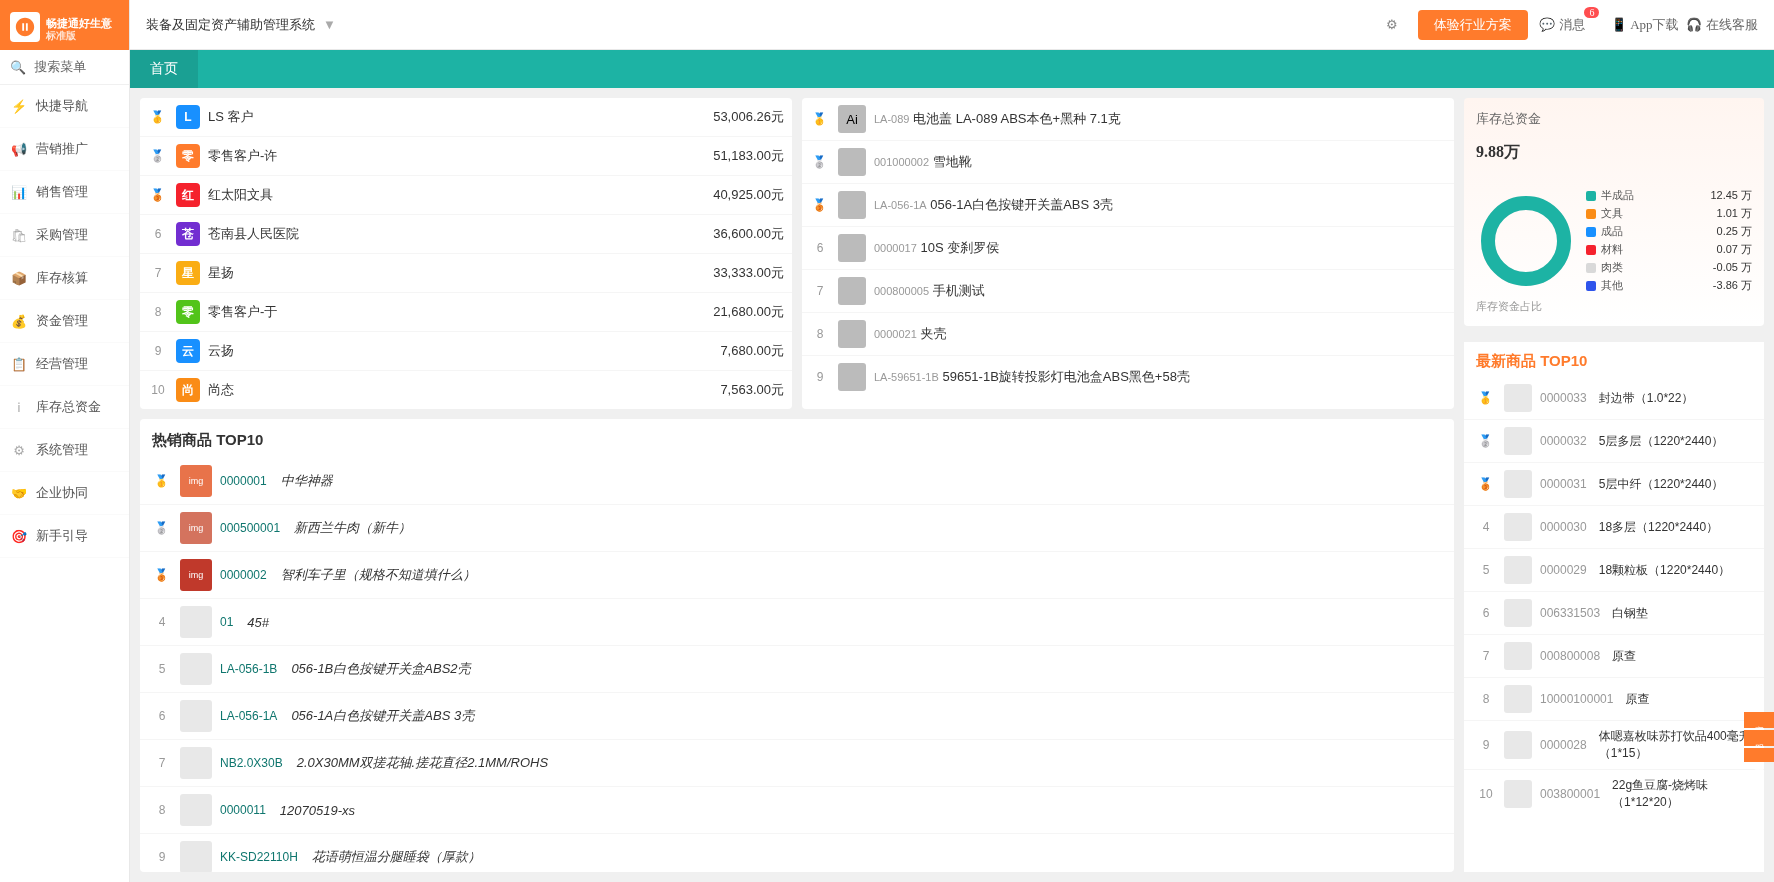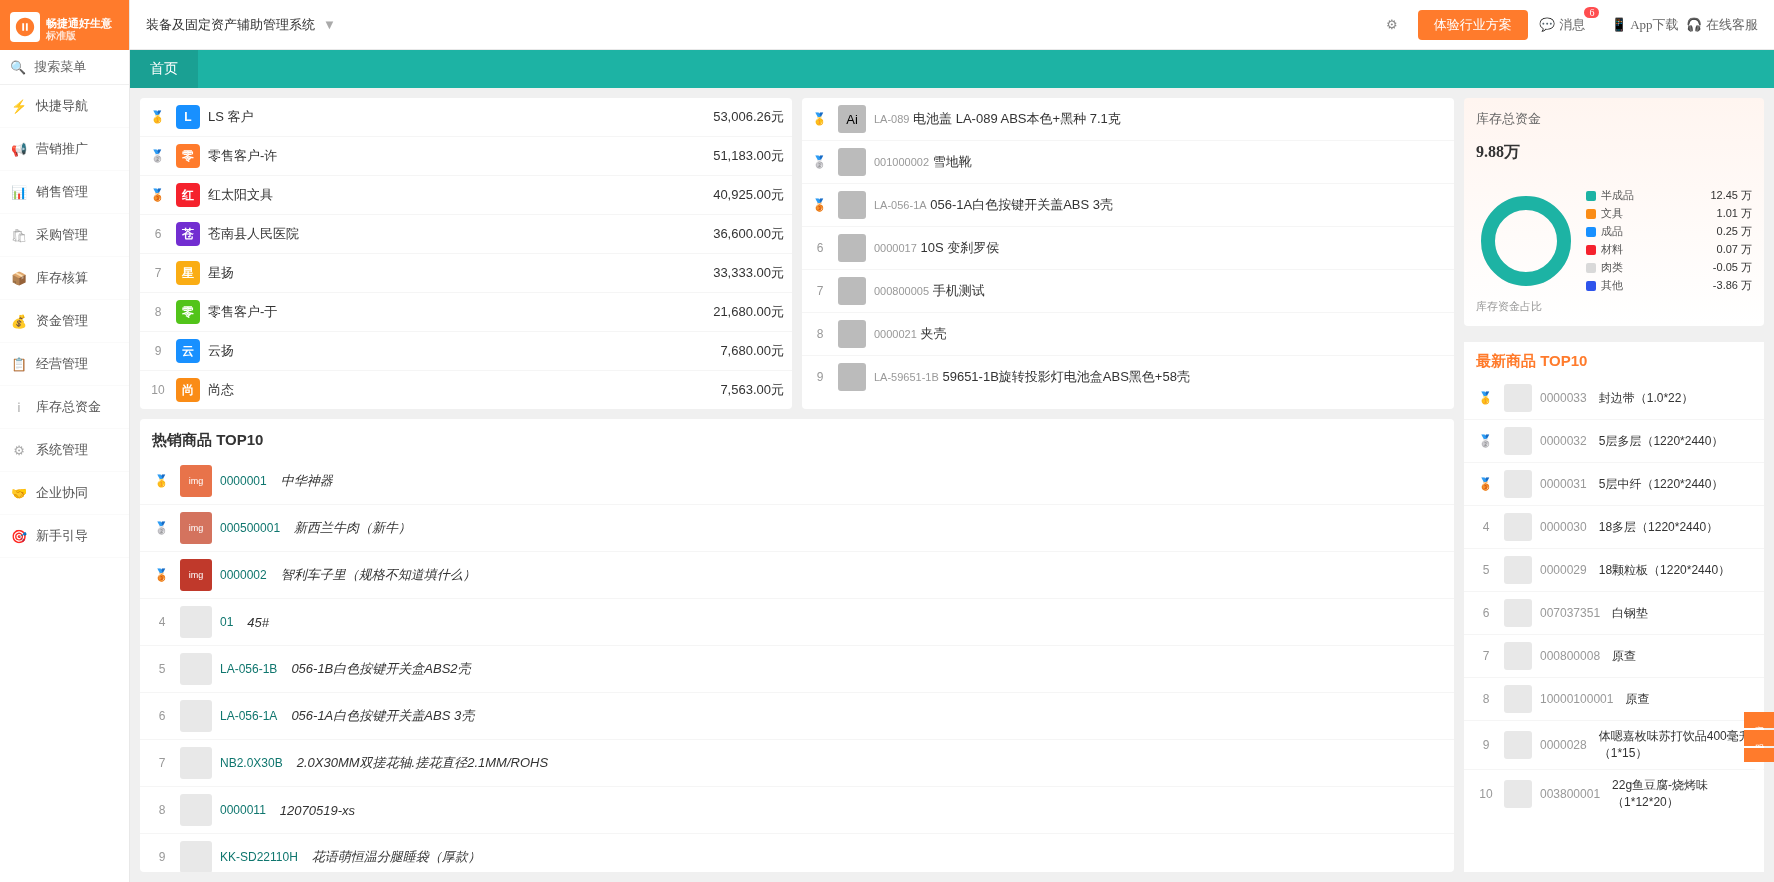--- a/index.html
+++ b/index.html
@@ -453,21 +453,21 @@
           </div>
           <div class="new-row">
             <span class="new-num">5</span>
             <div class="new-img"></div>
             <span class="new-code">0000029</span>
             <span class="new-name">18颗粒板（1220*2440）</span>
           </div>
           <div class="new-row">
             <span class="new-num">6</span>
             <div class="new-img"></div>
-            <span class="new-code">007037351</span>
+            <span class="new-code">006331503</span>
             <span class="new-name">白钢垫</span>
           </div>
           <div class="new-row">
             <span class="new-num">7</span>
             <div class="new-img"></div>
             <span class="new-code">000800008</span>
             <span class="new-name">原查</span>
           </div>
           <div class="new-row">
             <span class="new-num">8</span>

